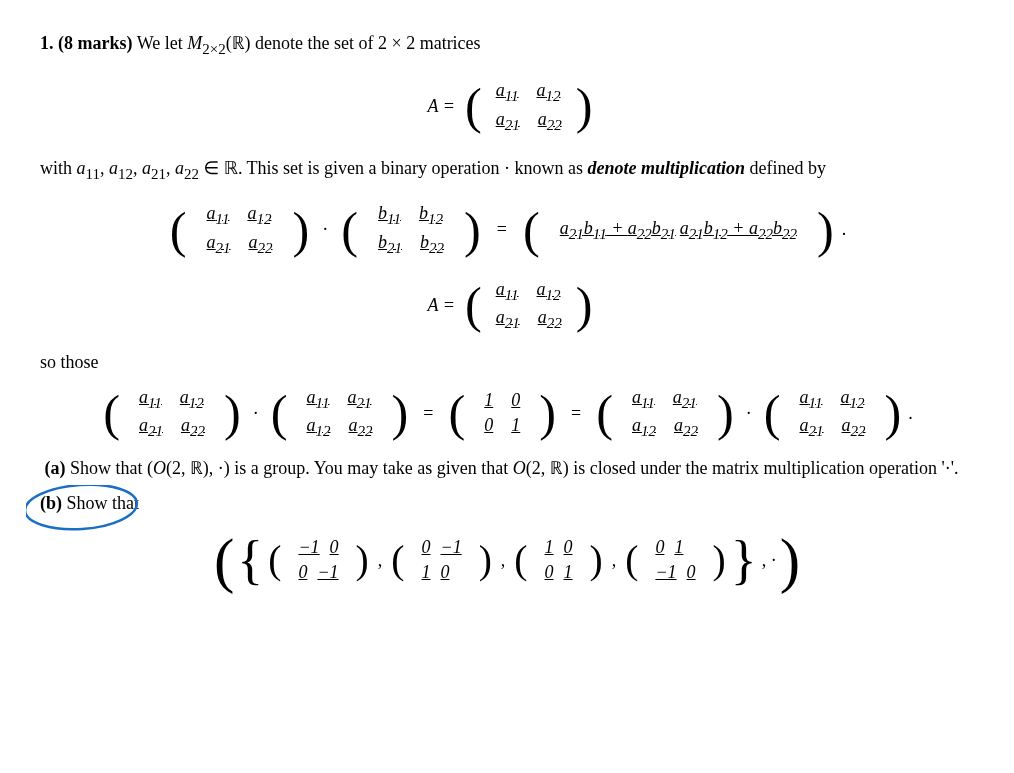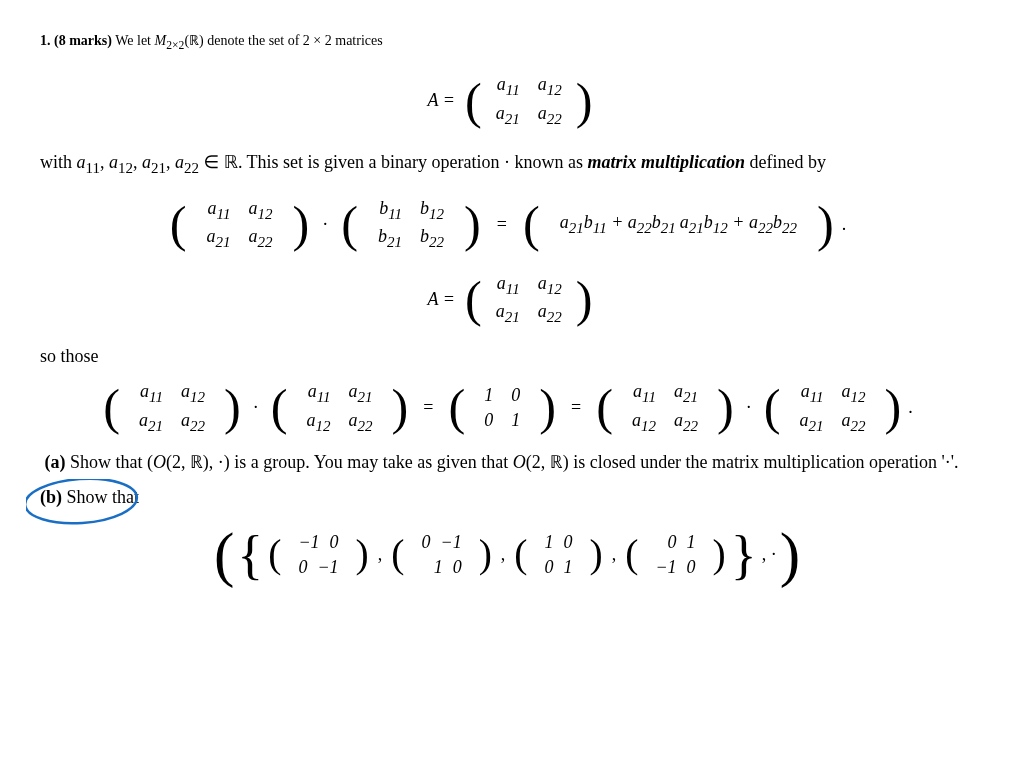--- a/index.html
+++ b/index.html
@@ -6,36 +6,37 @@
     body {
       background: #fff;
       font-family: 'Times New Roman', Times, serif;
       font-size: 18px;
       color: #000;
       padding: 30px 40px;
       width: 1014px;
       min-height: 773px;
     }
     .problem-header {
-      font-size: 14px;
+      font-size: 18px;
       margin-bottom: 18px;
       line-height: 1.5;
     }
     .bold { font-weight: bold; }
     .centered {
       display: flex;
       justify-content: center;
       align-items: center;
       margin: 18px 0;
     }
     .matrix {
       display: inline-flex;
       flex-direction: column;
-      align-items: flex-end;
+      align-items: flex-start;
       margin: 0 2px;
+      text-decoration: underline;
     }
     .matrix-row {
       display: flex;
       gap: 18px;
       padding: 2px 10px;
     }
     .big-paren {
       font-size: 2.8em;
       line-height: 1;
       font-weight: 100;
@@ -82,21 +83,21 @@
       </div>
       <div class="matrix-row">
         <span class="math-text"><em>a</em><sub>21</sub></span>
         <span class="math-text"><em>a</em><sub>22</sub></span>
       </div>
     </div>
     <span class="big-paren">)</span>
   </div>
 
   <div class="paragraph">
-    with <em>a</em><sub>11</sub>, <em>a</em><sub>12</sub>, <em>a</em><sub>21</sub>, <em>a</em><sub>22</sub> ∈ ℝ. This set is given a binary operation · known as <em><strong>matrix multiplication</strong></em>
+    with <em>a</em><sub>11</sub>, <em>a</em><sub>12</sub>, <em>a</em><sub>21</sub>, <em>a</em><sub>22</sub> ∈ ℝ. This set is given a binary operation · known as <em><strong>denote multiplication</strong></em>
     defined by
   </div>
 
   <div class="centered" style="gap:6px; margin: 14px 0;">
     <span class="big-paren">(</span>
     <div class="matrix">
       <div class="matrix-row">
         <span class="math-text"><em>a</em><sub>11</sub></span>
         <span class="math-text"><em>a</em><sub>12</sub></span>
       </div>

